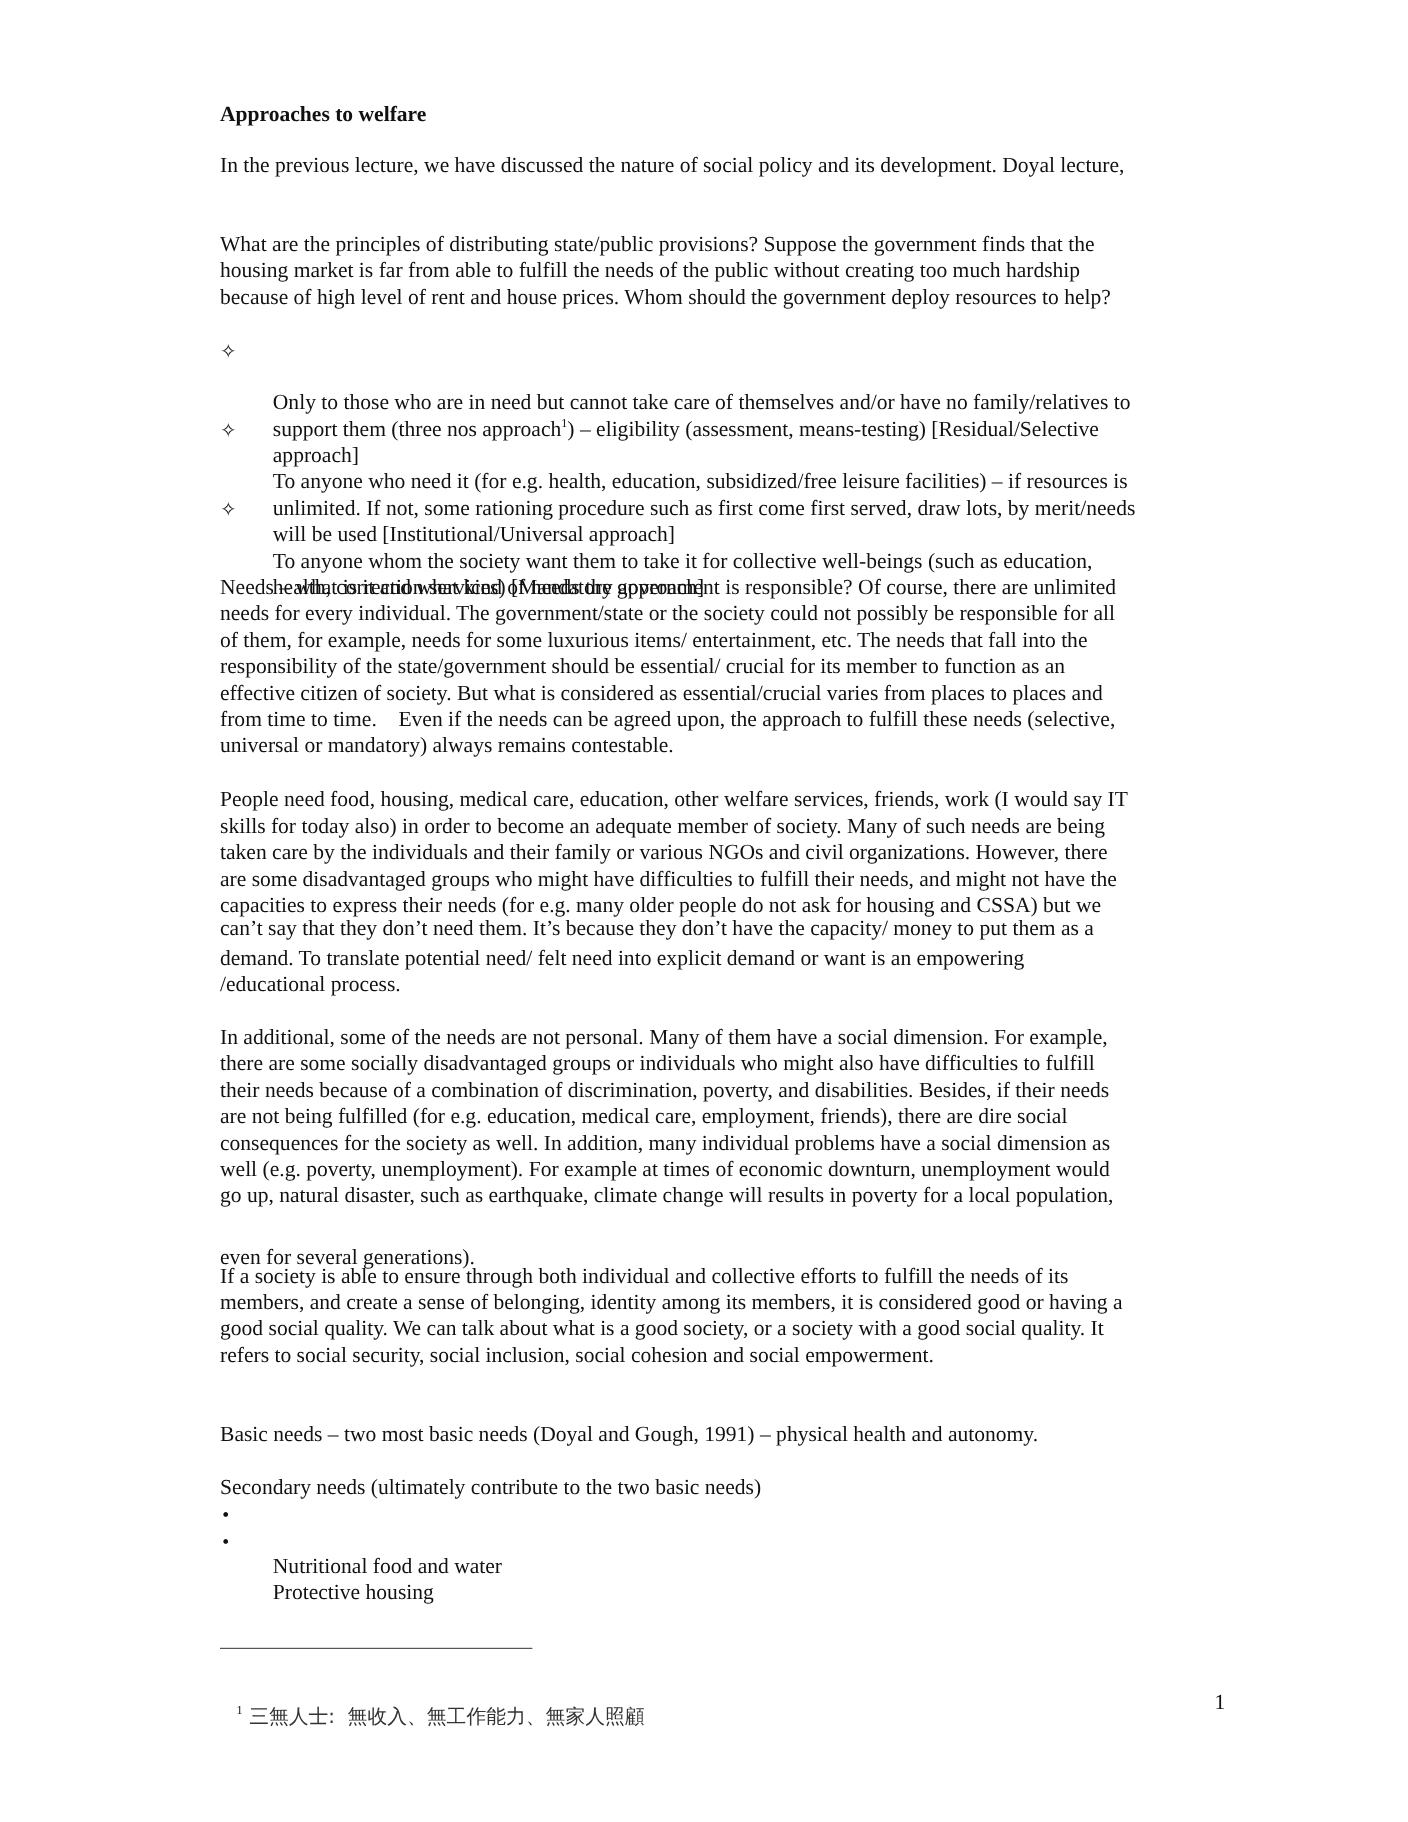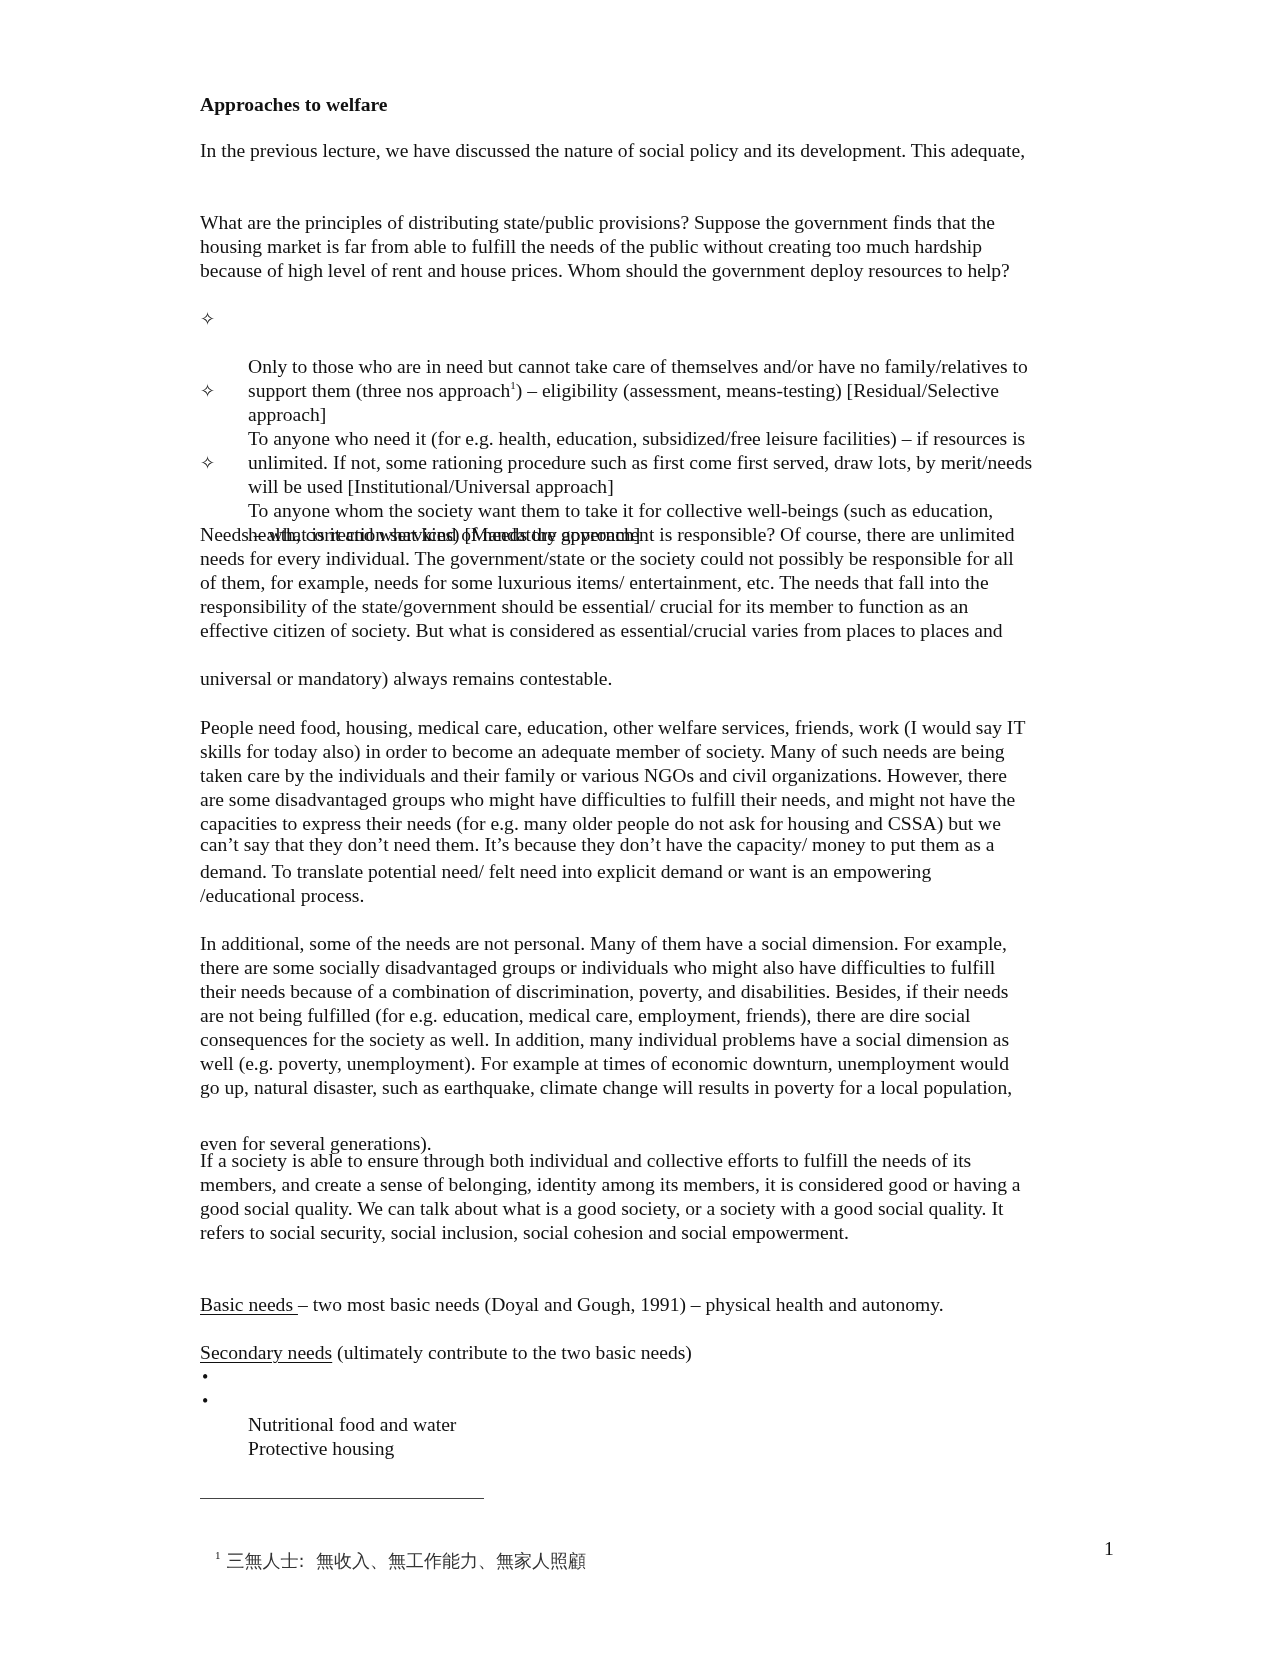--- a/index.html
+++ b/index.html
@@ -3,39 +3,39 @@
 <meta charset="utf-8">
 <style>
   html, body { margin: 0; padding: 0; background: #ffffff; }
   body { width: 1280px; height: 1656px; position: relative; overflow: hidden;
          font-family: "Liberation Serif", "DejaVu Serif", serif; color: #111; }
   .page { position: absolute; left: 0; top: 0; width: 1280px; height: 1656px; background: #fff; }
   .line { position: absolute; left: 200px; font-size: 19.6px; line-height: 24px; white-space: pre; }
   .title { font-weight: bold; }
   .b { font-weight: normal; margin-top: 48px; }
   .i { }
-  .u { text-decoration: underline; text-decoration-thickness: 1px; text-underline-offset: 3px; }
+  .u { text-decoration-thickness: 1px; text-underline-offset: 3px; }
   .sup { font-size: 11px; vertical-align: 8px; line-height: 0; }
   .bullet-glyph { position: absolute; left: 200px; font-size: 18px; line-height: 24px; }
   .indent { left: 248px; margin-top: 48px; }
   .dot { position: absolute; left: 202px; font-size: 18px; line-height: 24px; }
   .rule { position: absolute; left: 200px; top: 1498px; width: 284px; height: 1px; background: #444; }
   .footnote { position: absolute; left: 200px; top: 1543px; font-size: 18px; line-height: 24px; color: #333;
               font-family: "DejaVu Sans", "Liberation Sans", sans-serif; white-space: pre; margin-left: 15px; }
   .footnote .fn-mark { font-family: "Liberation Serif", serif; font-size: 11px; vertical-align: 8px; margin-right: 6px; color:#111; }
   .pagenum { position: absolute; left: 1104px; top: 1537px; font-size: 19.6px; line-height: 24px; }
 </style>
 </head>
 <body>
 
 <div class="page">
 
   <div class="line title" style="top:93px">Approaches to welfare</div>
 
-  <div class="line" style="top:139px">In the previous lecture, we have discussed the nature of social policy and its development. This adequate,</div>
+  <div class="line" style="top:139px">In the previous lecture, we have discussed the nature of social policy and its development. Doyal lecture,</div>
 
   <div class="line" style="top:211px">What are the principles of distributing state/public provisions? Suppose the government finds that the</div>
   <div class="line" style="top:235px">housing market is far from able to fulfill the needs of the public without creating too much hardship</div>
   <div class="line" style="top:259px">because of high level of rent and house prices. Whom should the government deploy resources to help?</div>
 
   <span class="bullet-glyph" style="top:307px">✧</span>
   <div class="line indent" style="top:307px">Only to those who are in need but cannot take care of themselves and/or have no family/relatives to</div>
   <div class="line indent" style="top:331px"><span>support them (three nos approach</span><span class="sup">1</span><span>) – eligibility (assessment, means-testing) [Residual/Selective</span></div>
   <div class="line indent" style="top:355px">approach]</div>
 
@@ -46,20 +46,21 @@
 
   <span class="bullet-glyph" style="top:451px">✧</span>
   <div class="line indent" style="top:451px">To anyone whom the society want them to take it for collective well-beings (such as education,</div>
   <div class="line indent" style="top:475px">health, correction services) [Mandatory approach]</div>
 
   <div class="line" style="top:523px"><span class="b">Needs</span><span> – what is it and what kind of needs the government is responsible? Of course, there are unlimited</span></div>
   <div class="line" style="top:547px">needs for every individual. The government/state or the society could not possibly be responsible for all</div>
   <div class="line" style="top:571px">of them, for example, needs for some luxurious items/ entertainment, etc. The needs that fall into the</div>
   <div class="line" style="top:595px">responsibility of the state/government should be essential/ crucial for its member to function as an</div>
   <div class="line" style="top:619px">effective citizen of society. But what is considered as essential/crucial varies from places to places and</div>
+  <div class="line" style="top:643px">from time to time.    Even if the needs can be agreed upon, the approach to fulfill these needs (selective,</div>
   <div class="line" style="top:667px">universal or mandatory) always remains contestable.</div>
 
   <div class="line" style="top:716px">People need food, housing, medical care, education, other welfare services, friends, work (I would say IT</div>
   <div class="line" style="top:740px">skills for today also) in order to become an adequate member of society. Many of such needs are being</div>
   <div class="line" style="top:764px">taken care by the individuals and their family or various NGOs and civil organizations. However, there</div>
   <div class="line" style="top:788px">are some disadvantaged groups who might have difficulties to fulfill their needs, and might not have the</div>
   <div class="line" style="top:812px">capacities to express their needs (for e.g. many older people do not ask for housing and CSSA) but we</div>
   <div class="line" style="top:833px">can’t say that they don’t need them. It’s because they don’t have the capacity/ money to put them as a</div>
   <div class="line" style="top:860px">demand. To translate potential need/ felt need into explicit demand or want is an empowering</div>
   <div class="line" style="top:884px">/educational process.</div>

